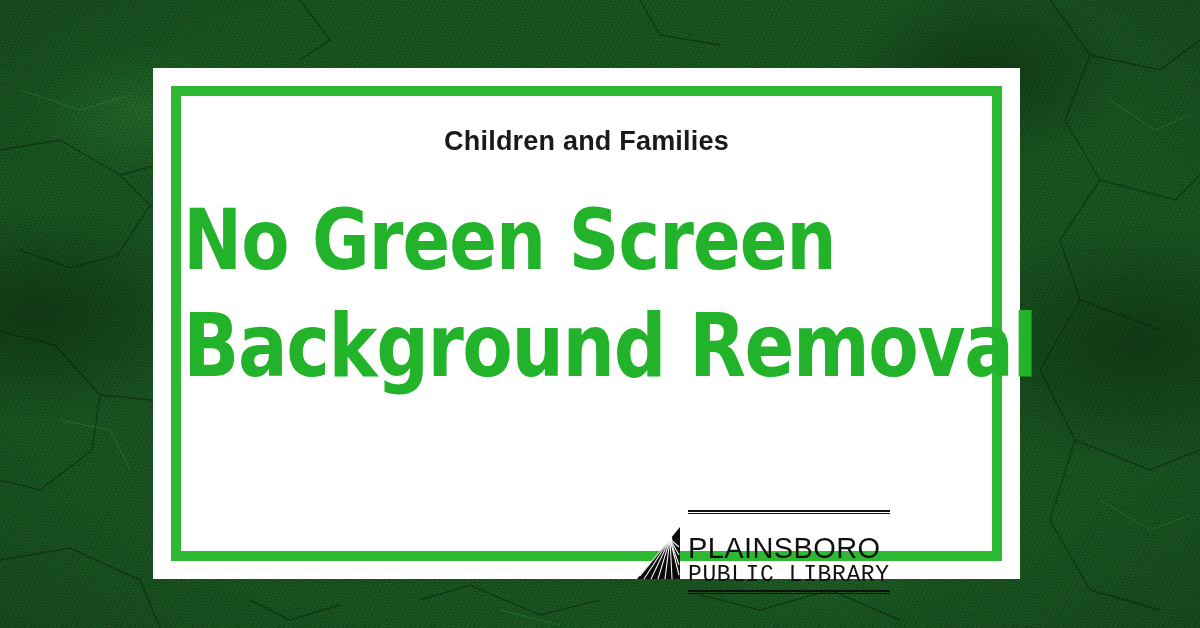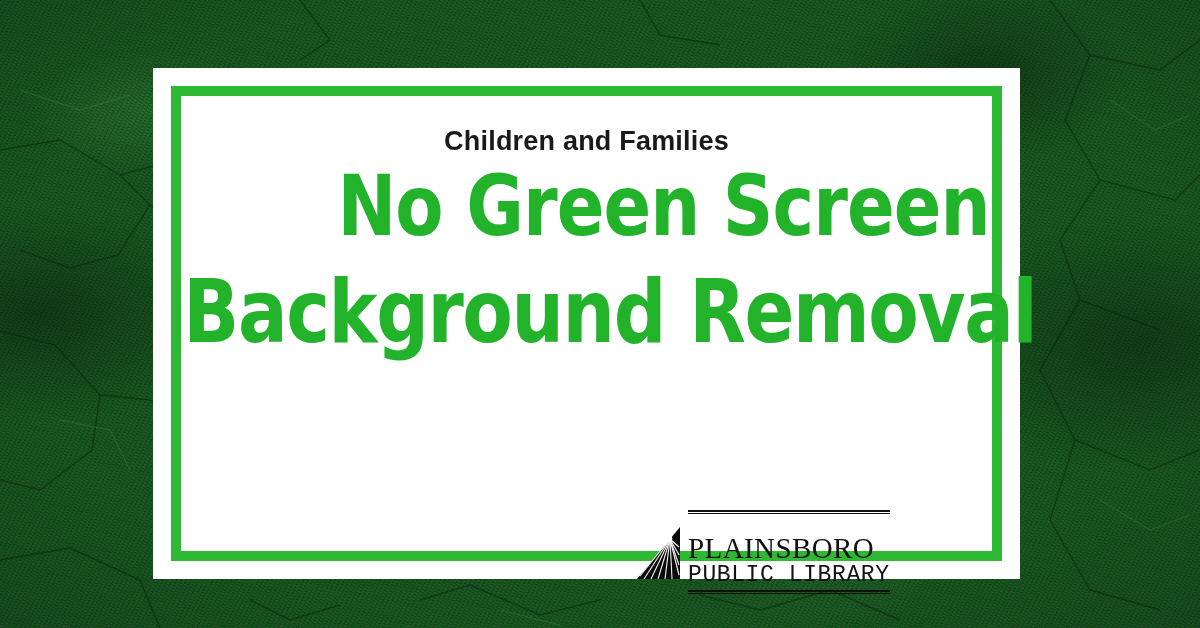--- a/index.html
+++ b/index.html
@@ -83,22 +83,23 @@
     margin-top:60px;
     font-size:27px;
     font-weight:bold;
     color:#1a1a1a;
     letter-spacing:.2px;
     line-height:1;
     white-space:nowrap;
   }
 
   .headline-block {
+    margin-top:34px;
     width:100%;
-    text-align:right;
+    text-align:left;
   }
 
   .headline {
     color:#22b32b;
     font-family:"Liberation Sans Narrow","DejaVu Sans Condensed","Liberation Sans", sans-serif;
     font-weight:bold;
     line-height:.98;
     white-space:nowrap;
     display:block;
   }
@@ -141,21 +142,21 @@
     border-top:2px solid #111;
     border-bottom:1px solid #111;
   }
   .rule-bot {
     margin-top:3px;
     height:4px;
     border-top:2px solid #111;
     border-bottom:1px solid #111;
   }
   .logo-line1 {
-    font-family:Liberation Serif, serif;
+    font-family:Liberation Sans, sans-serif;
     font-size:29px;
     line-height:1.02;
     color:#111;
     letter-spacing:.4px;
     white-space:nowrap;
     margin-top:20px;
   }
   .logo-line2 {
     font-family:Liberation Mono, monospace;
     font-size:23px;

